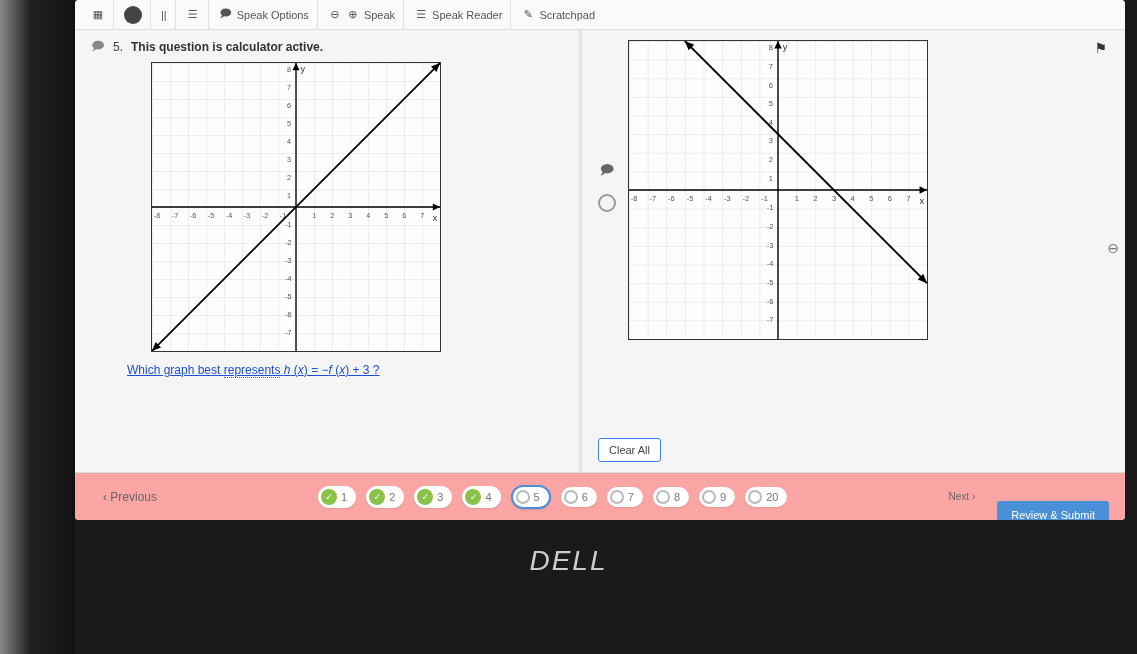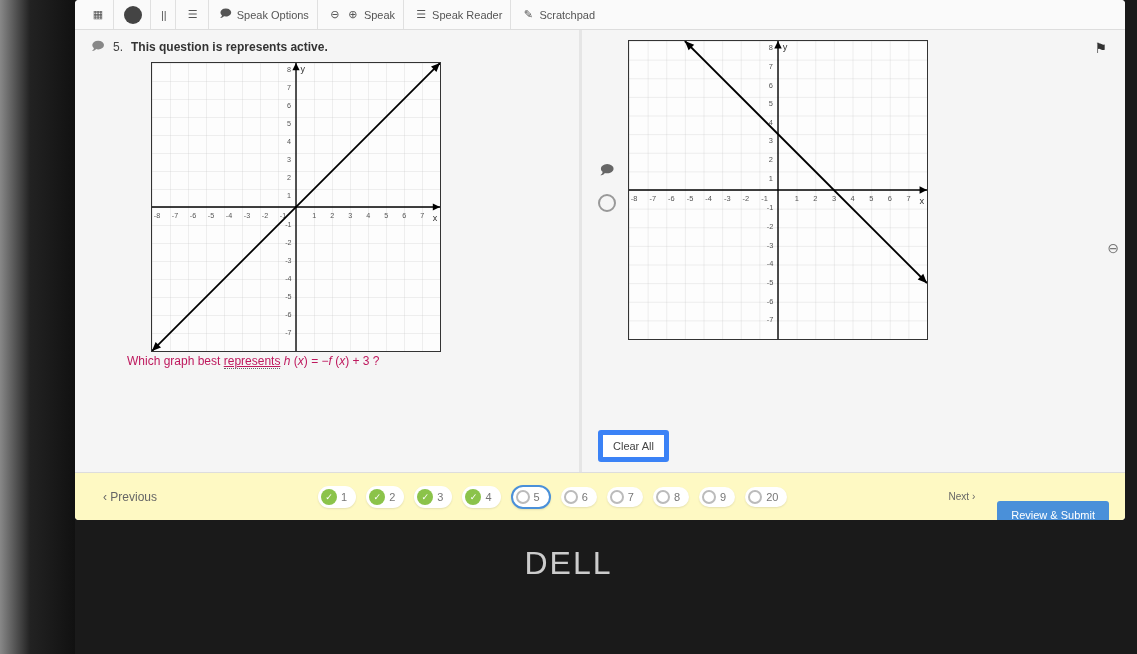--- a/index.html
+++ b/index.html
@@ -9,43 +9,43 @@
 .tool-btn { display: flex; align-items: center; gap: 4px; padding: 4px 8px; border-right: 1px solid #e0e0e0; height: 100%; cursor: pointer; }
 .tool-btn:last-child { border-right: none; }
 .icon-box { width: 14px; height: 14px; display: inline-flex; align-items: center; justify-content: center; }
 .content { display: flex; height: calc(100% - 78px); }
 .left-panel { flex: 0 0 48%; padding: 10px 16px; overflow: auto; }
 .right-panel { flex: 1; padding: 10px 16px; display: flex; align-items: flex-start; gap: 12px; position: relative; }
 .q-header { display: flex; align-items: flex-start; gap: 8px; margin-bottom: 4px; }
 .q-num { font-size: 12px; color: #444; }
 .q-title { font-size: 12px; font-weight: bold; color: #333; }
 .q-sub { font-size: 12px; color: #444; margin-left: 36px; margin-bottom: 10px; }
-.q-ask { font-size: 12px; color: #be185d; margin-top: 2px; margin-left: 36px; }
+.q-ask { font-size: 12px; color: #1d4ed8; margin-top: 11px; margin-left: 36px; text-decoration: underline; }
 .q-ask .u { text-decoration: underline; border-bottom: 1px dotted #666; }
 .graph-wrap { margin-left: 60px; margin-top: 8px; }
 .graph-box { width: 290px; height: 290px; background: #fdfdfd; border: 1px solid #333; position: relative; }
 .graph-box svg { width: 100%; height: 100%; }
 .answer-controls { display: flex; flex-direction: column; align-items: center; gap: 12px; margin-top: 120px; }
 .speak-mini { font-size: 13px; color: #666; }
 .radio-circle { width: 18px; height: 18px; border: 2px solid #999; border-radius: 50%; cursor: pointer; }
 .answer-graph { margin-top: 0; }
-.clear-btn { background: #fff; border: 5px solid #3b82f6; padding: 5px 10px; font-size: 11px; color: #444; border-radius: 3px; cursor: pointer; position: absolute; bottom: 10px; left: 16px; }
+.clear-btn { background: #fff; border: 1px solid #3b82f6; padding: 5px 10px; font-size: 11px; color: #444; border-radius: 3px; cursor: pointer; position: absolute; bottom: 10px; left: 16px; }
 .divider { width: 3px; background: #e5e5e5; }
-.bottom-nav { background: #fef9c3; border-top: 1px solid #ddd; height: 48px; display: flex; align-items: center; padding: 0 16px; gap: 10px; }
+.bottom-nav { background: #fca5a5; border-top: 1px solid #ddd; height: 48px; display: flex; align-items: center; padding: 0 16px; gap: 10px; }
 .prev-btn { font-size: 12px; color: #666; cursor: pointer; padding: 6px 12px; }
 .nav-items { display: flex; gap: 10px; flex: 1; justify-content: center; align-items: center; }
 .nav-item { display: flex; align-items: center; gap: 4px; font-size: 11px; color: #777; background: #fff; border-radius: 12px; padding: 3px 9px 3px 3px; box-shadow: 0 1px 2px rgba(0,0,0,0.1); cursor: pointer; }
 .nav-item.current { border: 2px solid #4a90d9; }
 .check-circle { width: 16px; height: 16px; border-radius: 50%; background: #8bc34a; display: flex; align-items: center; justify-content: center; color: #fff; font-size: 9px; }
 .empty-circle { width: 14px; height: 14px; border: 2px solid #bbb; border-radius: 50%; }
 .next-btn { font-size: 10px; color: #666; cursor: pointer; padding: 6px 12px; }
 .review-btn { background: #4a90d9; color: #fff; font-size: 11px; padding: 8px 14px; border: none; border-radius: 3px; cursor: pointer; margin-top: 36px; }
 .flag-icon { position: absolute; top: 40px; right: 18px; font-size: 14px; color: #333; cursor: pointer; }
 .collapse-icon { position: absolute; top: 210px; right: 6px; font-size: 14px; color: #777; cursor: pointer; }
-.dell-logo { position: absolute; top: 545px; left: 50%; transform: translateX(-50%); color: #ccc; font-size: 32px; font-weight: 300; letter-spacing: 2px; }
+.dell-logo { position: absolute; top: 545px; left: 50%; transform: translateX(-50%); color: #ccc; font-size: 28px; font-weight: 300; letter-spacing: 2px; font-style: italic; }
 .bezel-left { position: absolute; left: 0; top: 0; width: 75px; height: 100%; background: linear-gradient(90deg, #888 0%, #222 40%, #111 100%); }
 .palette-icon { width: 18px; height: 18px; background: #444; border-radius: 50%; display:inline-block; position:relative; }
 </style>
 </head>
 <body>
 
 <div class="bezel-left"></div>
 
 <div class="screen">
   <div class="toolbar">
@@ -80,21 +80,21 @@
       </div>
   </div>
 
   <span class="flag-icon">⚑</span>
 
   <div class="content">
     <div class="left-panel">
       <div class="q-header">
         <span class="icon-box" style="font-size:12px;color:#888;">🗩</span>
         <span class="q-num">5.</span>
-        <span class="q-title">This question is represents active.</span>
+        <span class="q-title">This question is calculator active.</span>
       </div>
 
       <div class="graph-wrap">
         <div class="graph-box">
           <svg viewBox="0 0 320 320">
             <defs>
               <pattern id="grid1" width="20" height="20" patternUnits="userSpaceOnUse">
                 <path d="M 20 0 L 0 0 0 20" fill="none" stroke="#ccc" stroke-width="0.7"></path>
               </pattern>
             </defs>

